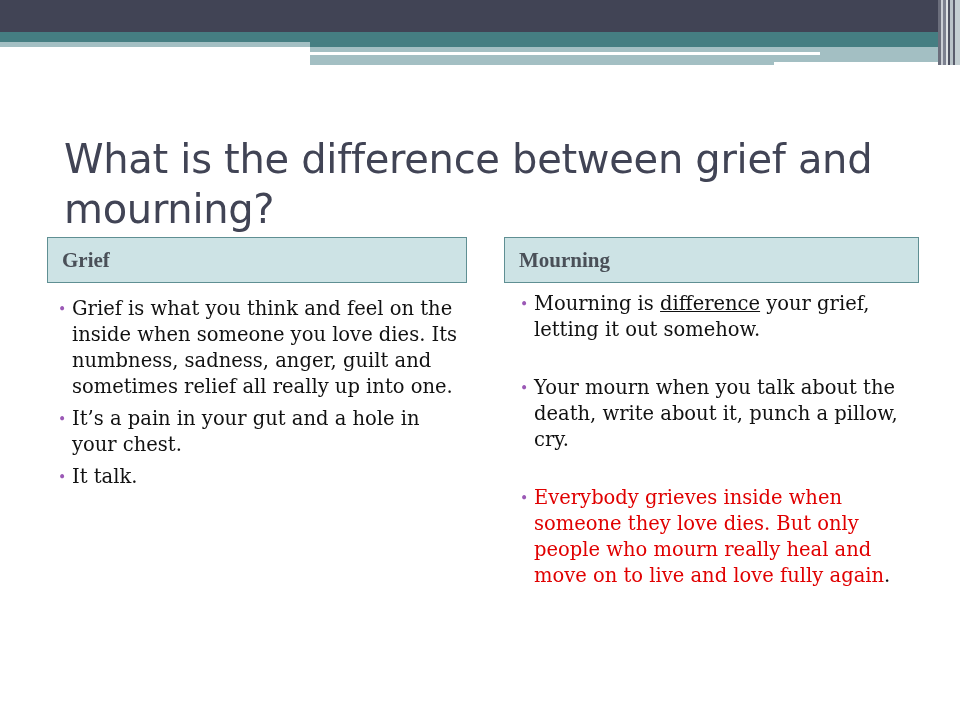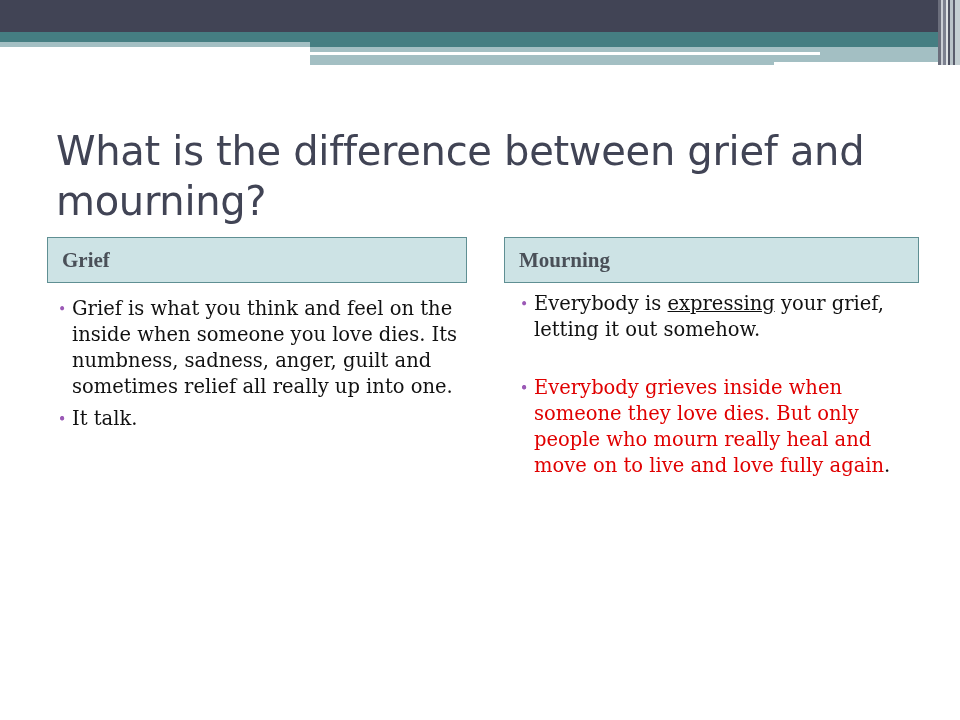--- a/index.html
+++ b/index.html
@@ -60,21 +60,21 @@
     
     .title {
       position: absolute;
       left: 52px; top: 122px;
       width: 860px;
       font-family: "DejaVu Sans", sans-serif;
       font-size: 40px;
       line-height: 50px;
       color: #414455;
       letter-spacing: -0.3px;
-      margin: 4px;
+      margin: 12px;
       font-weight: normal;
     }
 
     
     .col-header {
       position: absolute;
       top: 237px;
       height: 46px;
       background: #cde3e5;
       border: 1px solid #5f8f93;
@@ -148,36 +148,38 @@
   </div>
 
   <div class="col-body left">
     <ul>
       <li>
         <span class="bullet">•</span>
         <span>Grief is what you think and feel on the inside when someone you love dies. Its numbness, sadness, anger, guilt and sometimes relief all really up into one.</span>
       </li>
       <li>
         <span class="bullet">•</span>
+        <span>It’s a pain in your gut and a hole in your chest.</span>
       </li>
       <li>
         <span class="bullet">•</span>
         <span>It talk.</span>
       </li>
     </ul>
   </div>
 
   <div class="col-body right">
     <ul>
       <li>
         <span class="bullet">•</span>
-        <span>Everybody is </span><span class="underline">expressing</span><span> your grief, letting it out somehow.</span>
+        <span>Mourning is </span><span class="underline">difference</span><span> your grief, letting it out somehow.</span>
       </li>
       <li>
         <span class="bullet">•</span>
+        <span>Your  mourn when you talk about the death, write about it, punch a pillow, cry.</span>
       </li>
       <li class="red">
         <span class="bullet">•</span>
         <span>Everybody grieves inside when someone they love dies. But only people who mourn really heal and  move on to live and love fully again</span><span class="black">.</span>
       </li>
     </ul>
   </div>
 </div>
 
 </body></html>

